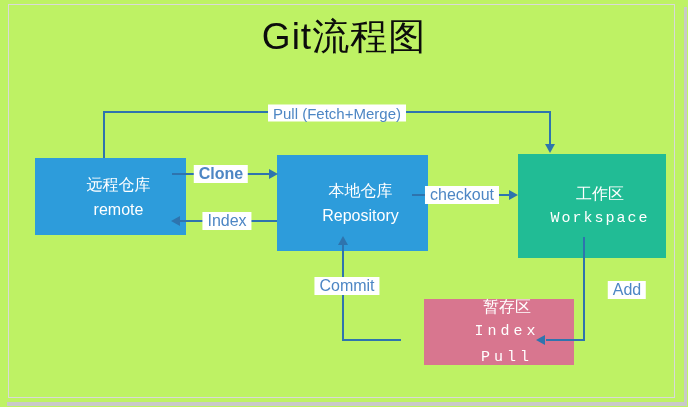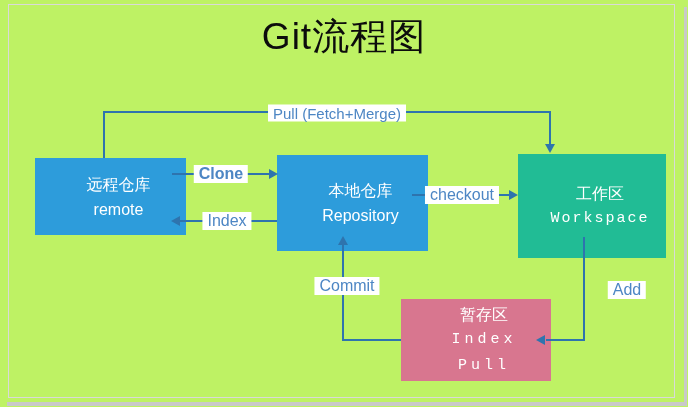--- a/index.html
+++ b/index.html
@@ -49,21 +49,21 @@
     align-items: center;
     justify-content: center;
     color: #ffffff;
     line-height: 25px;
     font-size: 16px;
     padding-left: 16px;
   }
   .node-remote     { left: 35px;  top: 158px; width: 135px; height: 77px; background: var(--repo-blue, #2d9cdb); }
   .node-repository { left: 277px; top: 155px; width: 135px; height: 96px; background: var(--repo-blue, #2d9cdb); }
   .node-workspace  { left: 518px; top: 154px; width: 132px; height: 104px; background: var(--workspace-green, #21bc95); }
-  .node-stage      { left: 401px; top: 299px; width: 134px; height: 82px; background: var(--stage-pink, #d8768f); }
+  .node-stage      { left: 424px; top: 299px; width: 134px; height: 66px; background: var(--stage-pink, #d8768f); }
   .mono {
     font-family: Liberation Mono, monospace;
     font-size: 15px;
     letter-spacing: 2px;
   }
   .node-stage .mono { letter-spacing: 4px; line-height: 26px; }
   
   .line {
     position: absolute;
     background: var(--connector-blue, #2e74ae);

